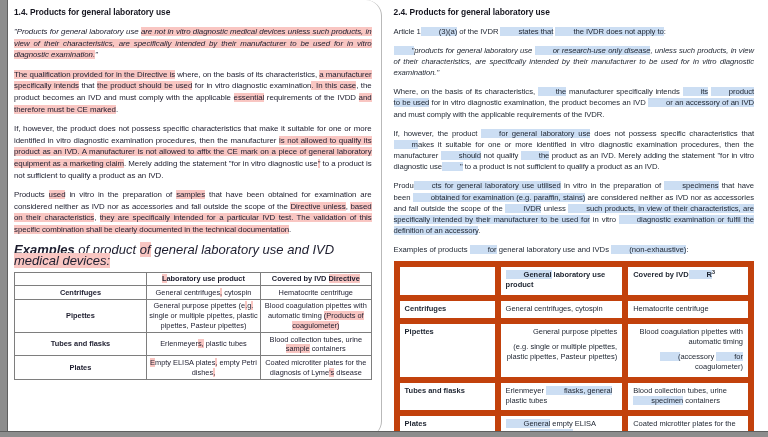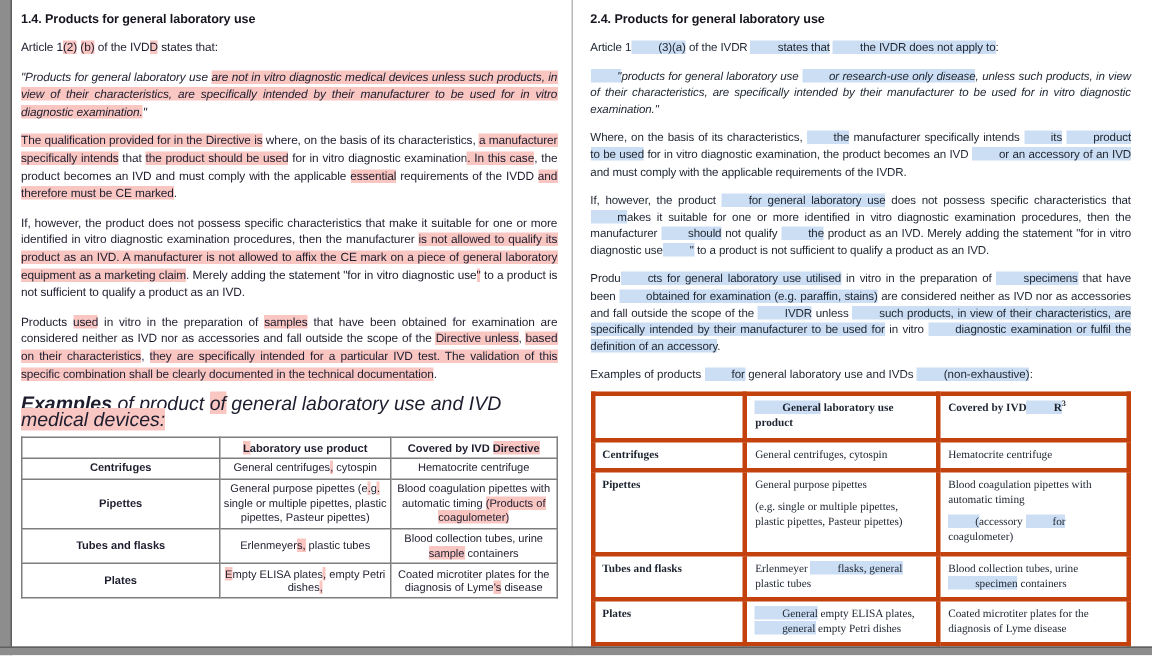--- a/index.html
+++ b/index.html
@@ -35,21 +35,21 @@
     border-top: 1px solid #5f5f5f;
     z-index: 5;
   }
 
   .column {
     position: relative;
     height: 437px;
     padding: 7px 9px 0 9px;
     overflow: hidden;
   }
-  .col-left  { width: 401px; padding-left: 14px; border-right: 1px solid #b9b9b9; }
+  .col-left  { width: 401px; padding-left: 14px; border-right: 1px solid #b9b9b9; border-radius: 16px; }
   .col-right { width: 406px; padding-left: 12px; padding-right: 14px; }
 
   .col-left p, .col-left .examples-line { color: #1d1d2e; }
   .col-right p, .col-right .examples-line { color: #1d2430; }
 
   h2.heading {
     font-size: 8.4px;
     font-weight: bold;
     margin: 0 0 9px 0;
     color: #15151f;
@@ -103,43 +103,41 @@
   }
   table.tbl-left th { font-weight: bold; }
   table.tbl-left td.rowhead { font-weight: bold; }
 
   table.tbl-right {
     border: 1px solid #9a9a9a;
     font-size: 7.5px;
     line-height: 10.2px;
   }
   table.tbl-right td, table.tbl-right th {
-    border: 3px solid #c2410c;
+    border: 6px solid #c2410c;
     padding: 3px 5px 4px 5px;
     text-align: left;
     vertical-align: top;
     color: #1d2430;
     font-weight: normal;
-    font-family: Liberation Serif, serif;
   }
   table.tbl-right th { font-weight: bold; }
   table.tbl-right td.rowhead { font-weight: bold; }
-  table.tbl-right td p, table.tbl-right th p { margin: 0 0 5px 0; }
+  table.tbl-right td p, table.tbl-right th p { margin: 0 0 5px 0; text-align: right; }
   table.tbl-right td p:last-child, table.tbl-right th p:last-child { margin-bottom: 0; }
 </style>
 </head>
 <body>
 
 <div id="page">
 
   <div class="column col-left">
 
     <h2 class="heading">1.4. Products for general laboratory use</h2>
 
-    <p class="para">Article 1<span class="hr">(2)</span> <span class="hr">(b)</span> of the IVD<span class="hr">D</span> states that:</p>
 
     <p class="para quote">"Products for general laboratory use <span class="hr">are not in vitro diagnostic medical devices unless such products, in view of their characteristics, are specifically intended by their manufacturer to be used for in vitro diagnostic examination.</span>"</p>
 
     <p class="para"><span class="hr">The qualification provided for in the Directive is</span> where, on the basis of its characteristics, <span class="hr">a manufacturer specifically intends</span> that <span class="hr">the product should be used</span> for <span class="it">in vitro</span> diagnostic examination<span class="hr">. In this case</span>, the product becomes an <span class="it">IVD</span> and must comply with the applicable <span class="hr">essential</span> requirements of the IVDD <span class="hr">and therefore must be CE marked</span>.</p>
 
     <p class="para">If, however, the product does not possess specific characteristics that make it suitable for one or more identified <span class="it">in vitro</span> diagnostic examination procedures, then the manufacturer <span class="hr">is not allowed to qualify its product as an IVD. A manufacturer is not allowed to affix the CE mark on a piece of general laboratory equipment as a marketing claim</span>. Merely adding the statement "for <span class="it">in vitro</span> diagnostic use<span class="hr">"</span> to a product is not sufficient to qualify a product as an IVD.</p>
 
     <p class="para">Products <span class="hr">used</span> <span class="it">in vitro</span> in the preparation of <span class="hr">samples</span> that have been obtained for examination are considered neither as IVD nor as accessories and fall outside the scope of the <span class="hr">Directive unless</span>, <span class="hr">based on their characteristics</span>, <span class="hr">they are specifically intended for a particular IVD test. The validation of this specific combination shall be clearly documented in the technical documentation</span>.</p>
 
     <p class="examples-line"><span class="bi">Examples</span> of product <span class="hr">of</span> general laboratory use and IVD <span class="hr">medical devices:</span></p>

